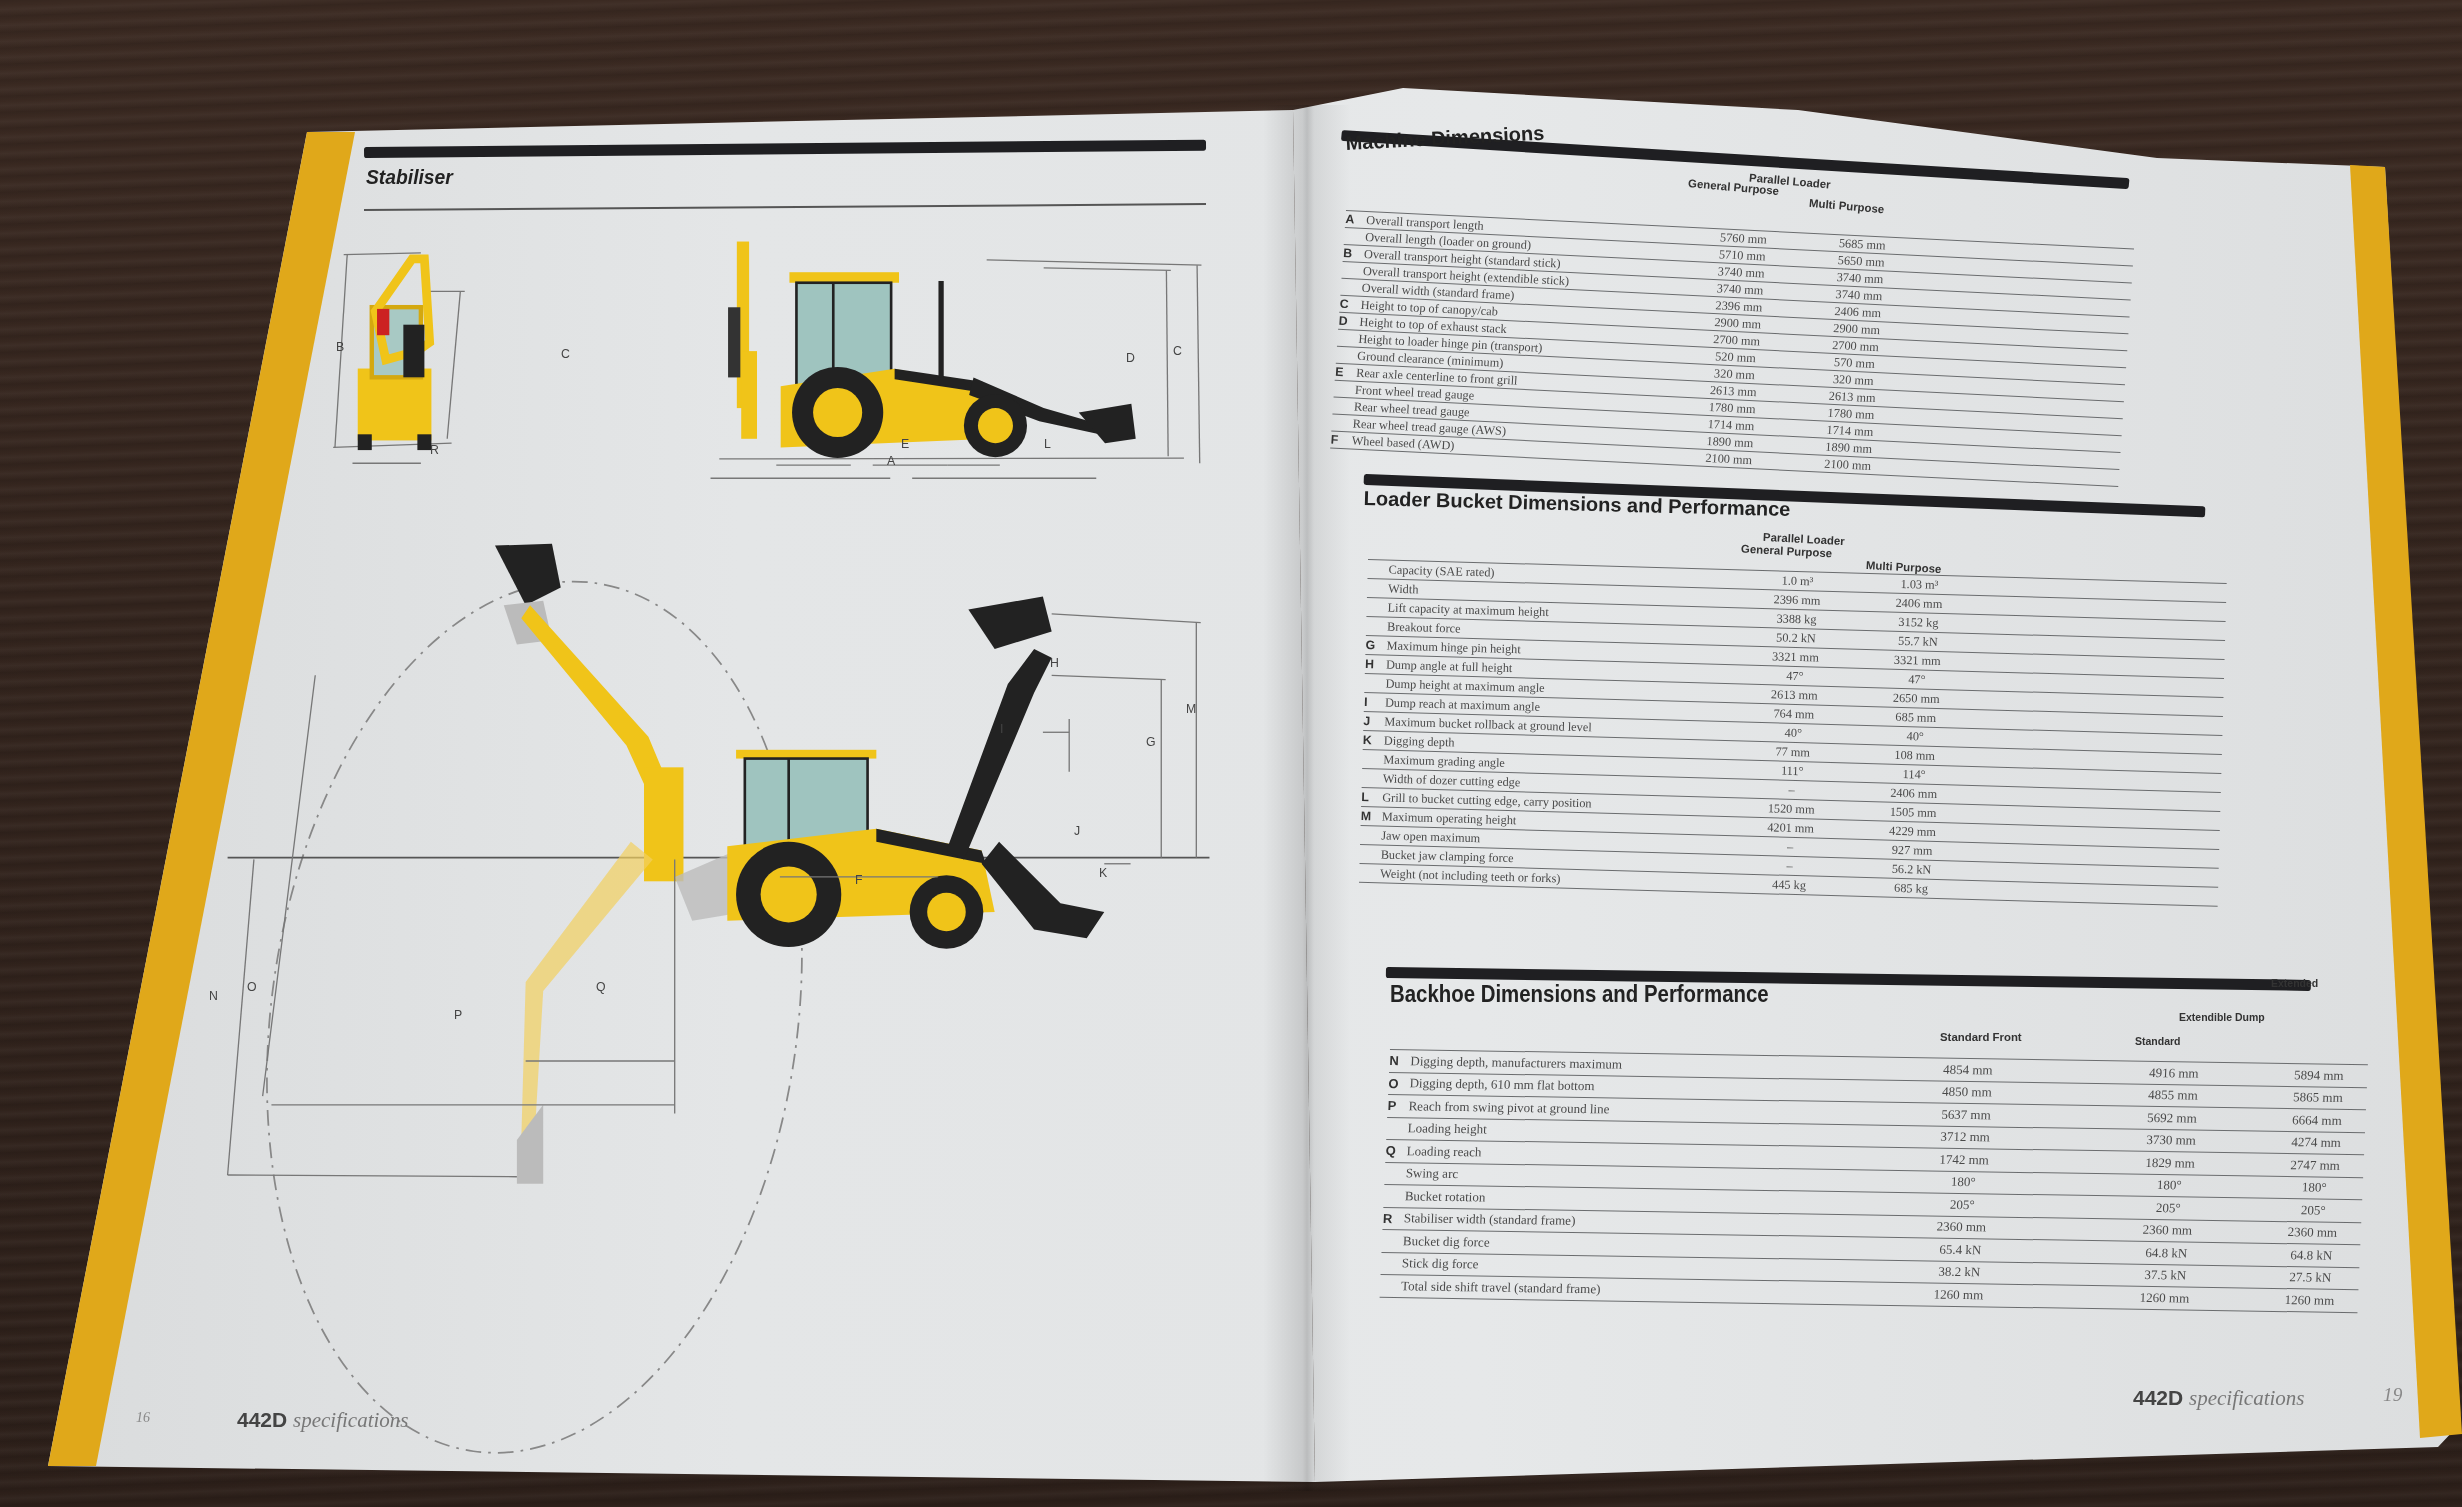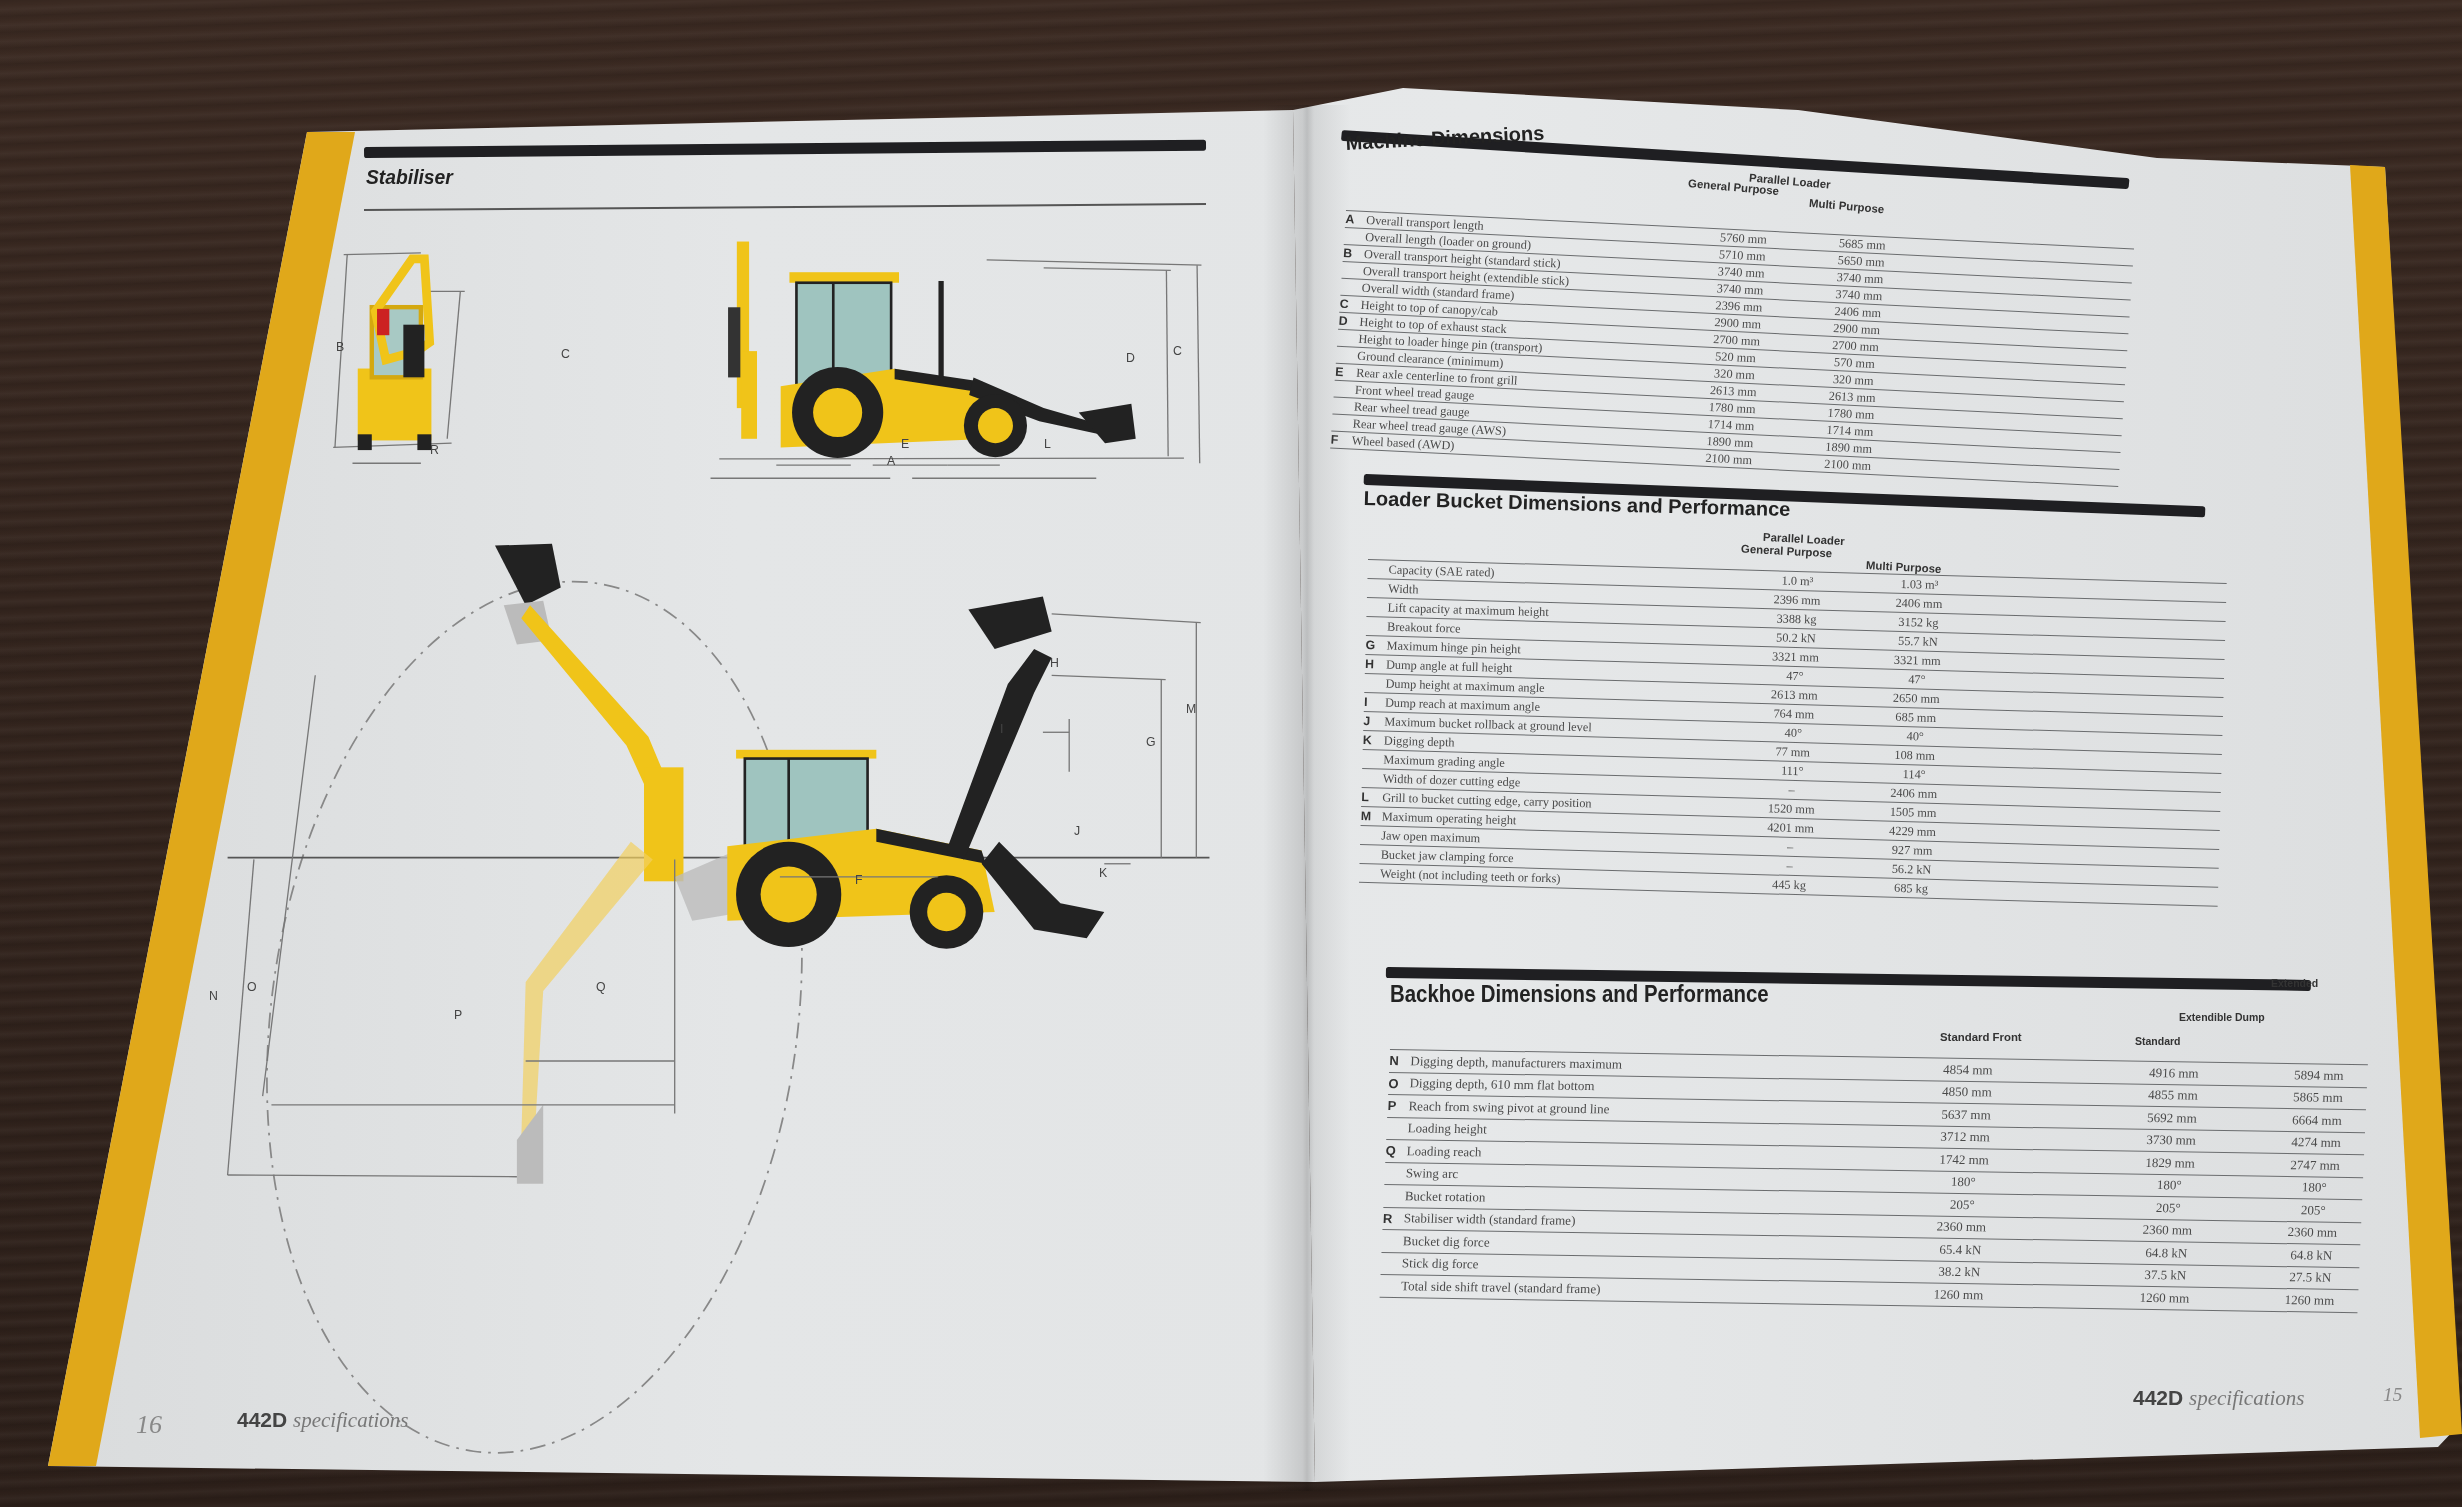--- a/index.html
+++ b/index.html
@@ -196,21 +196,21 @@
   <div class="dim-label" style="left:1146px; top:735px;">G</div>
   <div class="dim-label" style="left:1000px; top:722px;">I</div>
   <div class="dim-label" style="left:1074px; top:824px;">J</div>
   <div class="dim-label" style="left:1099px; top:866px;">K</div>
   <div class="dim-label" style="left:855px; top:873px;">F</div>
   <div class="dim-label" style="left:209px; top:989px;">N</div>
   <div class="dim-label" style="left:247px; top:980px;">O</div>
   <div class="dim-label" style="left:596px; top:980px;">Q</div>
   <div class="dim-label" style="left:454px; top:1008px;">P</div>
 
-  <div class="footer-page" style="left:136px; top:1410px; font-size:26px;">16</div>
+  <div class="footer-page" style="left:136px; top:1410px; font-size:14px;">16</div>
   <div class="footer-title" style="left:237px; top:1408px; font-size:21px;">
     <span class="model">442D</span>
     <span class="spec">specifications</span>
   </div>
 
   <div class="rule-thick" style="left:1342px; top:130px; width:789px; transform:rotate(3.5deg) skewX(-2deg); transform-origin:left top;"></div>
   <div class="section-title" style="left:1345px; top:132px; font-size:20px; transform:rotate(-3deg);">Machine Dimensions</div>
   <div class="col-head" style="left:1749px; top:175px; font-size:11.4px; transform:rotate(5deg);">Parallel Loader</div>
   <div class="col-head" style="left:1688px; top:181px; font-size:11.4px; transform:rotate(5deg);">General Purpose</div>
   <div class="col-head" style="left:1809px; top:200px; font-size:11.4px; transform:rotate(5deg);">Multi Purpose</div>
@@ -497,15 +497,15 @@
         <span class="val" style="left: 517px; width: 123px;">1260 mm</span>
         <span class="val" style="left: 723px; width: 123px;">1260 mm</span>
         <span class="val" style="left: 868px; width: 123px;">1260 mm</span>
       </div>
     </div>
 
   <div class="footer-title" style="left:2133px; top:1386px; font-size:21px;">
     <span class="model">442D</span>
     <span class="spec">specifications</span>
   </div>
-  <div class="footer-page" style="left:2383px; top:1384px; font-size:19.3px;">15</div>
+  <div class="footer-page" style="left:2383px; top:1384px; font-size:19.3px;">19</div>
 </div>
 
 
 </body></html>

